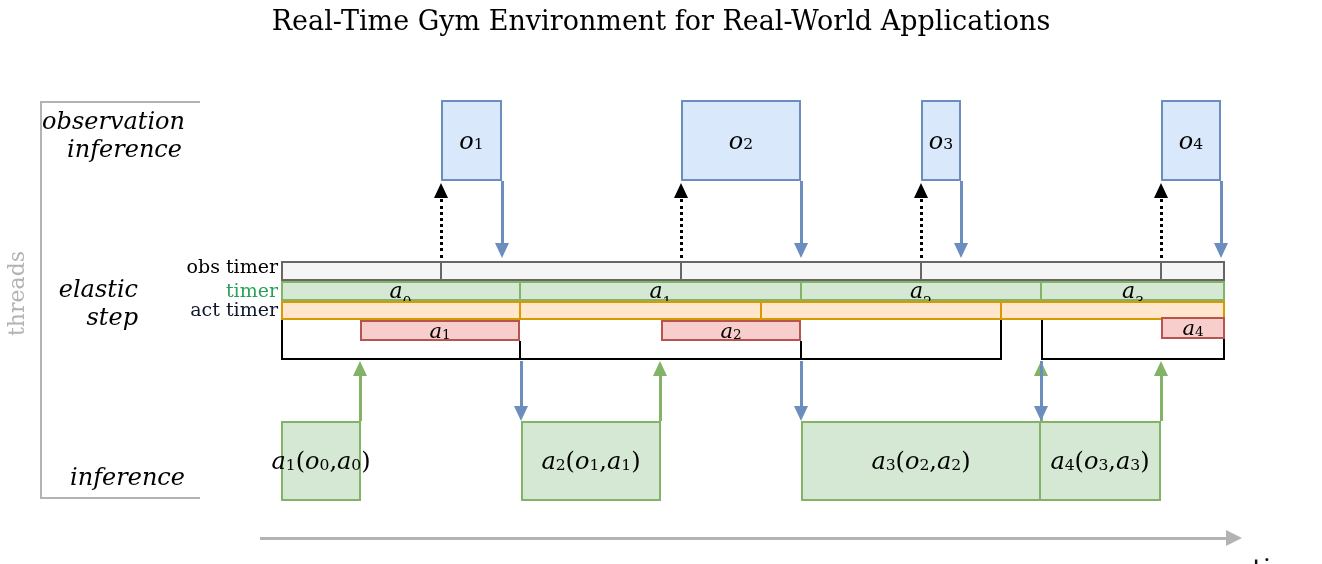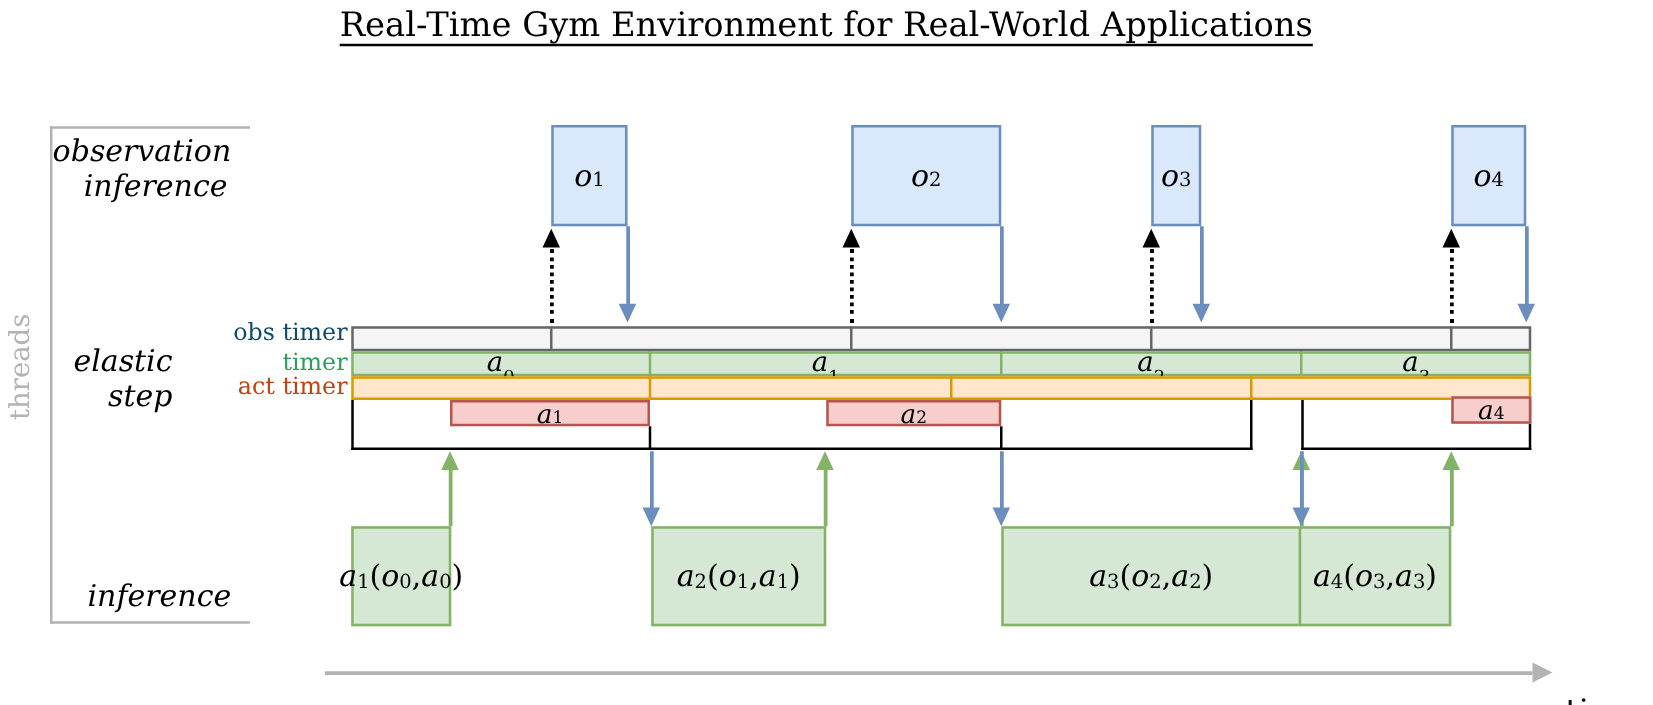--- a/index.html
+++ b/index.html
@@ -9,21 +9,21 @@
   .box{position:absolute;box-sizing:border-box;border:2px solid;display:flex;
        align-items:center;justify-content:center;white-space:nowrap;}
   .row{position:absolute;box-sizing:border-box;border:2px solid;}
   .tick{position:absolute;}
   .tri{position:absolute;width:0;height:0;border-style:solid;border-color:transparent;}
   .shaft{position:absolute;}
   .lane-label{position:absolute;left:0;text-align:right;font-style:italic;font-size:24px;line-height:28px;}
   .row-label{position:absolute;left:0;width:278px;text-align:right;font-size:19px;line-height:20px;}
   .ctr-label{position:absolute;text-align:center;}
   #title{position:absolute;left:0;top:5px;width:100%;text-align:center;font-size:27px;}
-  #title span{text-decoration:underline;text-decoration-thickness:2px;text-underline-offset:6px;}
+  #title span{text-decoration-thickness:2px;text-underline-offset:6px;}
   #threads-label{position:absolute;left:-20px;top:288px;width:72px;height:24px;text-align:center;
                  transform:rotate(-90deg);font-size:22px;color:#b3b3b3;}
   #time-label{position:absolute;left:1252px;top:522px;font-size:27px;color:#111;margin-top:32px;}
   sub{font-size:65%;position:relative;top:.25em;line-height:0;}
   i{font-style:italic;}
 </style>
 </head>
 <body>
 
 <div id="stage">
@@ -34,23 +34,23 @@
   <div class="lane-label" style="width:185px;top:107px;">observation</div>
   <div class="lane-label" style="width:182px;top:135px;">inference</div>
   <div class="lane-label" style="width:138px;top:275px;">elastic</div>
   <div class="lane-label" style="width:138px;top:303px;">step</div>
   <div class="lane-label" style="width:185px;top:463px;">inference</div>
 
   <div id="time-label">time</div>
 <div class="abs" style="left: 40px; top: 101px; width: 2px; height: 398px; background: rgb(179, 179, 179);"></div>
     <div class="abs" style="left: 40px; top: 101px; width: 160px; height: 2px; background: rgb(179, 179, 179);"></div>
     <div class="abs" style="left: 40px; top: 497px; width: 160px; height: 2px; background: rgb(179, 179, 179);"></div>
-    <div class="row-label" style="top: 256px; color: #0c4a6e;">obs timer</div>
+    <div class="row-label" style="top: 256px; color: #000000;">obs timer</div>
     <div class="row-label" style="top: 280px; color: rgb(42, 160, 90);">timer</div>
-    <div class="row-label" style="top: 299px; color: #c2410c;">act timer</div>
+    <div class="row-label" style="top: 299px; color: #0f172a;">act timer</div>
     <div class="row" style="left: 281px; top: 261px; width: 944px; height: 20px; background: rgb(245, 245, 245); border-color: rgb(102, 102, 102);"></div>
     <div class="tick" style="left: 440px; top: 261px; width: 2px; height: 20px; background: rgb(102, 102, 102);"></div>
     <div class="tick" style="left: 680px; top: 261px; width: 2px; height: 20px; background: rgb(102, 102, 102);"></div>
     <div class="tick" style="left: 920px; top: 261px; width: 2px; height: 20px; background: rgb(102, 102, 102);"></div>
     <div class="tick" style="left: 1160px; top: 261px; width: 2px; height: 20px; background: rgb(102, 102, 102);"></div>
     <div class="row" style="left: 281px; top: 281px; width: 944px; height: 20px; background: rgb(213, 232, 212); border-color: rgb(130, 179, 102);"></div>
     <div class="tick" style="left: 519px; top: 281px; width: 2px; height: 20px; background: rgb(130, 179, 102);"></div>
     <div class="tick" style="left: 800px; top: 281px; width: 2px; height: 20px; background: rgb(130, 179, 102);"></div>
     <div class="tick" style="left: 1040px; top: 281px; width: 2px; height: 20px; background: rgb(130, 179, 102);"></div>
     <div class="ctr-label" style="left: 340.5px; top: 278px; width: 120px; font-size: 22px; line-height: 26px;"><i>a</i><sub>0</sub></div>

